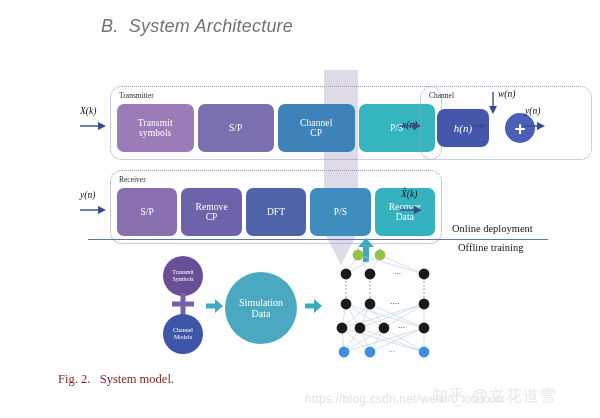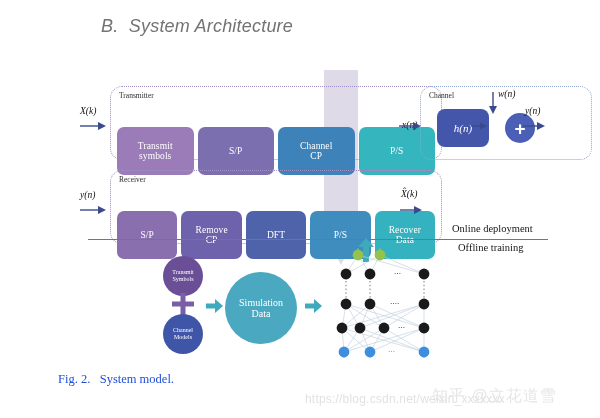--- a/index.html
+++ b/index.html
@@ -84,21 +84,20 @@
   
   .blocks {
     position: absolute;
     left: 6px;
     top: 17px;
     right: 6px;
     height: 48px;
     display: flex;
     gap: 4px;
     z-index: 3;
-    margin-top: 23px;
   }
   .blk {
     flex: 1;
     border-radius: 7px;
     display: flex;
     align-items: center;
     justify-content: center;
     text-align: center;
     color: #ffffff;
     font-family: "Liberation Serif", serif;
@@ -219,21 +218,21 @@
 
   .nn { position: absolute; left: 332px; top: 186px; width: 112px; height: 112px; z-index: 3; }
 
   
   .caption {
     position: absolute;
     left: 58px;
     top: 372px;
     font-family: "Liberation Serif", serif;
     font-size: 12.5px;
-    color: #1d4ed8;
+    color: #7f1d1d;
     white-space: pre;
   }
 
   
   .wm-csdn {
     position: absolute;
     left: 305px;
     top: 392px;
     font-family: "Liberation Sans", sans-serif;
     font-size: 12px;

